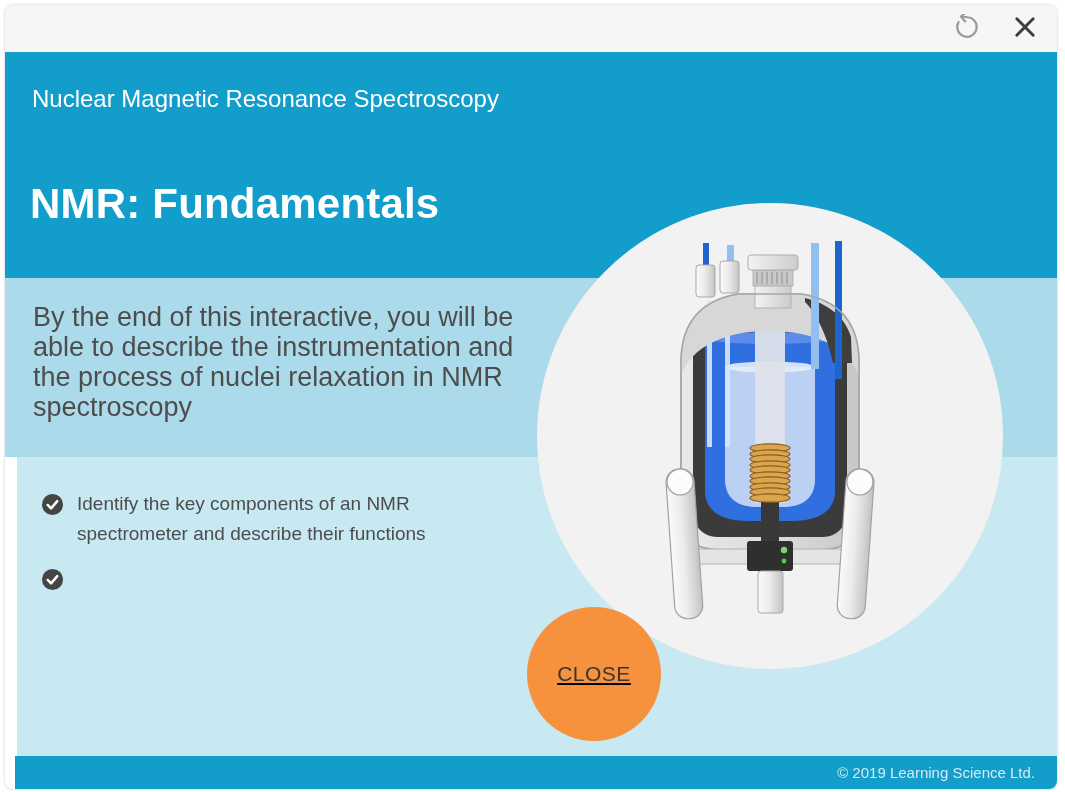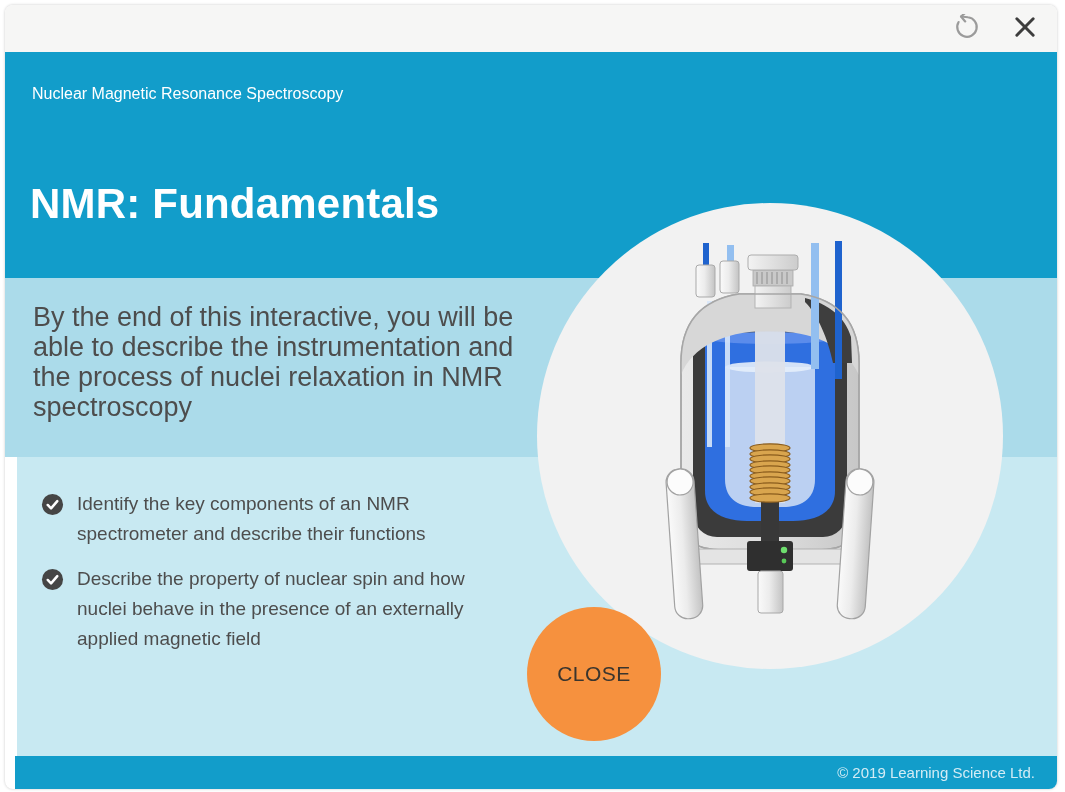--- a/index.html
+++ b/index.html
@@ -7,41 +7,41 @@
   .card{position:absolute;left:5px;top:5px;width:1052px;height:784px;border-radius:8px;
         overflow:hidden;box-shadow:0 0 3px rgba(0,0,0,.22);background:#fff;}
 
   
   .topbar{position:absolute;left:0;top:0;width:100%;height:47px;background:#f6f6f5;
           display:flex;justify-content:flex-end;align-items:center;gap:26px;box-sizing:border-box;padding-right:16px;}
   .iconbtn{width:32px;height:32px;display:flex;align-items:center;justify-content:center;cursor:pointer;border:none;background:transparent;padding:0;}
 
   
   .hero{position:absolute;left:0;top:47px;width:100%;height:226px;background:#129dca;}
-  .hero .subtitle{position:absolute;left:27px;top:33px;font-size:16px;color:#ffffff;font-weight:400;}
+  .hero .subtitle{position:absolute;left:27px;top:33px;font-size:24px;color:#ffffff;font-weight:400;}
   .hero .title{position:absolute;left:25px;top:96px;font-size:42px;color:#ffffff;font-weight:700;letter-spacing:.2px;margin-top:32px;}
   .intro-band{position:absolute;left:0;top:273px;width:100%;height:179px;background:#abdbea;}
   .intro-band .intro-text{position:absolute;left:28px;top:24px;width:487px;font-size:27px;line-height:30px;color:#4d4d4d;}
   .objectives-band{position:absolute;left:12px;top:452px;width:100%;height:299px;background:#c8e9f2;box-sizing:border-box;padding:32px 0 0 24px;}
   .objective{display:flex;align-items:flex-start;gap:13px;margin-bottom:15px;}
   .objective .check{flex:0 0 auto;margin-top:4px;}
   .objective .obj-text{width:438px;font-size:19px;line-height:30px;color:#4d4d4d;}
 
   
   .footer{position:absolute;left:0;top:751px;width:100%;height:33px;background:#129dca;
           display:flex;align-items:center;justify-content:flex-end;box-sizing:border-box;padding-right:32px;margin-left:10px;}
   .footer .copyright{font-size:15px;color:#d3ecf5;}
 
   
   .illus-circle{position:absolute;left:532px;top:198px;width:466px;height:466px;border-radius:50%;background:#f2f2f2;z-index:2;}
   .illus-circle svg{position:absolute;left:126px;top:38px;}
 
   
   .close-circle{position:absolute;left:522px;top:602px;width:134px;height:134px;border-radius:50%;
-        background:#f6913e;z-index:3;border:none;cursor:pointer;display:flex;align-items:center;justify-content:center;}
+        background:#f6913e;z-index:3;border:none;cursor:pointer;display:flex;align-items:center;justify-content:center;text-decoration:underline;}
   .close-circle span{font-size:21px;color:#3a352e;letter-spacing:.5px;font-family:"Liberation Sans",sans-serif;}
 </style>
 </head>
 <body>
 
 <div class="stage">
   <div class="card">
 
     <div class="topbar">
       <button class="iconbtn">
@@ -83,21 +83,20 @@
         </span>
         <span class="obj-text">Identify the key components of an NMR spectrometer and describe their functions</span>
       </div>
       <div class="objective">
         <span class="check">
           <svg width="23" height="23" viewBox="0 0 24 24">
             <circle cx="12" cy="12" r="11" fill="#454545"></circle>
             <path d="M7 12.5 L10.5 16 L17 8.5" stroke="#ffffff" stroke-width="2.6" fill="none" stroke-linecap="round" stroke-linejoin="round"></path>
           </svg>
         </span>
-        <span class="obj-text">Describe the property of nuclear spin and how nuclei behave in the presence of an externally applied magnetic field</span>
       </div>
     </div>
 
     <div class="footer">
       <span class="copyright">© 2019 Learning Science Ltd.</span>
     </div>
 
     <div class="illus-circle">
       <svg width="214" height="384" viewBox="0 0 214 384">
         <defs>

